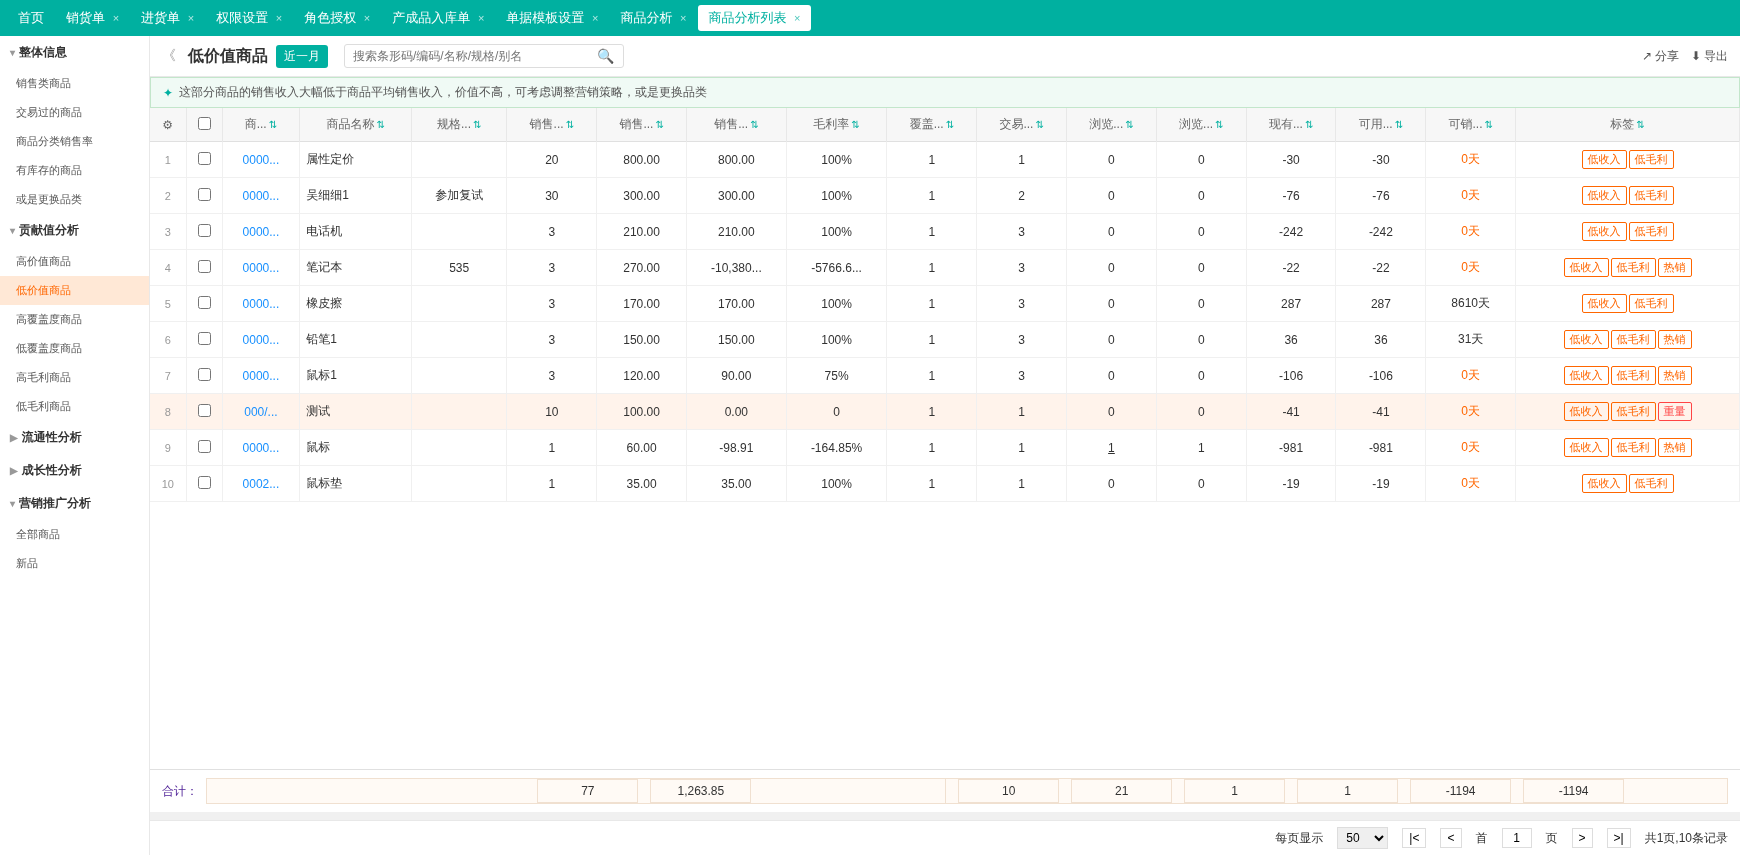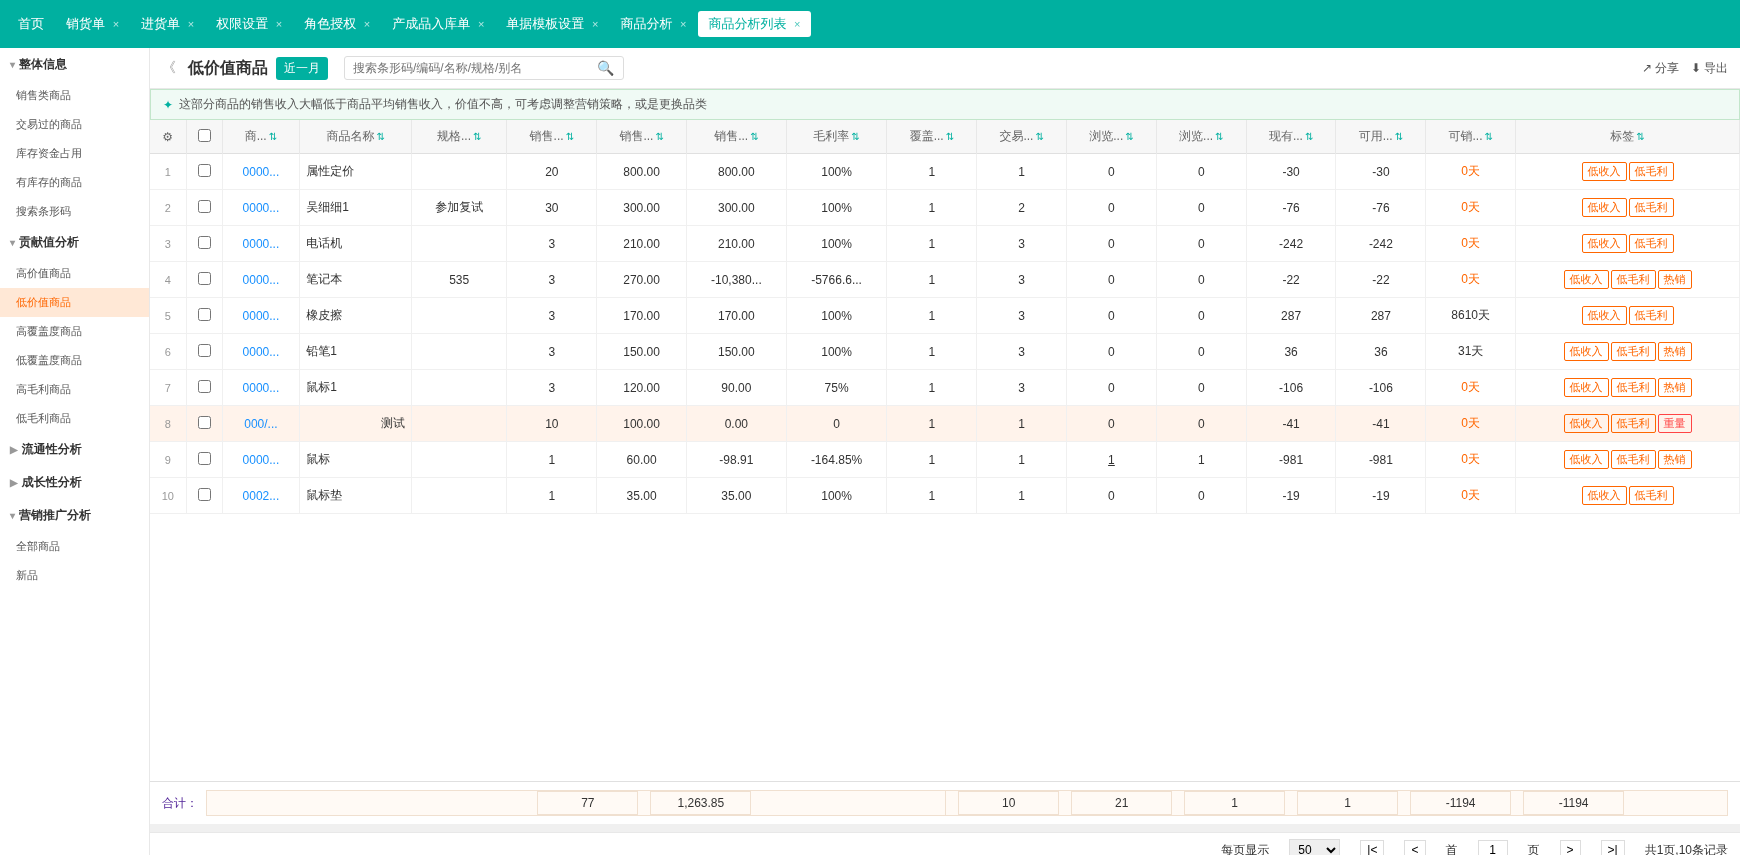--- a/index.html
+++ b/index.html
@@ -3,21 +3,21 @@
   <meta charset="utf-8">
   <style>
     * { box-sizing: border-box; margin: 0; padding: 0; }
     body { font-family: 'Microsoft YaHei', Arial, sans-serif; font-size: 12px; background: #f5f5f5; color: #333; }
 
     
     .top-nav {
       background: #00b0a0;
       display: flex;
       align-items: center;
-      height: 48px;
+      height: 36px;
       padding: 0 8px;
       gap: 2px;
     }
     .nav-item {
       color: #fff;
       padding: 4px 10px;
       cursor: pointer;
       border-radius: 3px;
       white-space: nowrap;
       font-size: 13px;
@@ -204,21 +204,21 @@
       font-size: 12px;
     }
 
     
     .pagination-bar {
       display: flex;
       align-items: center;
       justify-content: flex-end;
       padding: 6px 12px;
       border-top: 1px solid #e8e8e8;
-      gap: 20px;
+      gap: 14px;
       background: #fff;
     }
     .page-size-select {
       border: 1px solid #ddd;
       padding: 2px 4px;
       font-size: 12px;
     }
     .page-btn {
       border: 1px solid #ddd;
       background: #fff;
@@ -262,23 +262,23 @@
 </nav>
 
 <div class="main-layout">
 
   <aside class="sidebar">
     <div class="sidebar-group-title">
       <span class="arrow">▾</span> 整体信息
     </div>
     <div class="sidebar-item">销售类商品</div>
     <div class="sidebar-item">交易过的商品</div>
-    <div class="sidebar-item">库存资金占用</div>
+    <div class="sidebar-item">商品分类销售率</div>
     <div class="sidebar-item">有库存的商品</div>
-    <div class="sidebar-item">搜索条形码</div>
+    <div class="sidebar-item">或是更换品类</div>
 
     <div class="sidebar-group-title">
       <span class="arrow">▾</span> 贡献值分析
     </div>
     <div class="sidebar-item">高价值商品</div>
     <div class="sidebar-item active">低价值商品</div>
     <div class="sidebar-item">高覆盖度商品</div>
     <div class="sidebar-item">低覆盖度商品</div>
     <div class="sidebar-item">高毛利商品</div>
     <div class="sidebar-item">低毛利商品</div>
@@ -482,21 +482,21 @@
     <td>0</td>
     <td>-106</td>
     <td>-106</td>
     <td class="text-orange">0天</td>
     <td><span class="tag tag-orange">低收入</span><span class="tag tag-orange">低毛利</span><span class="tag tag-orange">热销</span></td>
   </tr>
             <tr class="highlighted">
     <td style="color:#999;font-size:11px;">8</td>
     <td><input type="checkbox" style=""></td>
     <td style="color:#1890ff;">000/...</td>
-    <td style="text-align:right;">测试</td>
+    <td style="text-align:left;">测试</td>
     <td></td>
     <td>10</td>
     <td>100.00</td>
     <td>0.00</td>
     <td>0</td>
     <td>1</td>
     <td>1</td>
     <td><span>0</span></td>
     <td>0</td>
     <td>-41</td>

